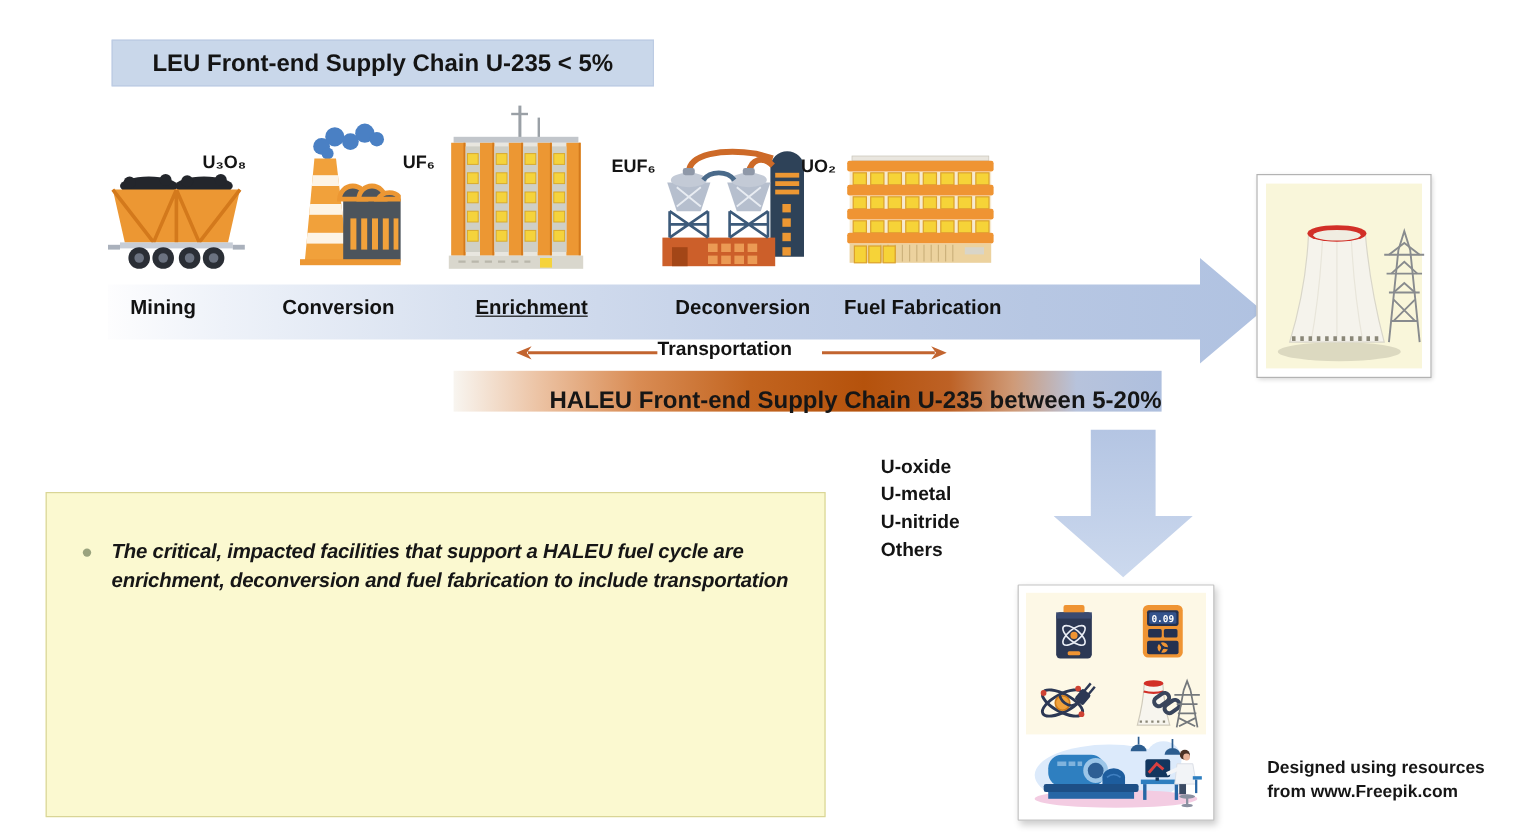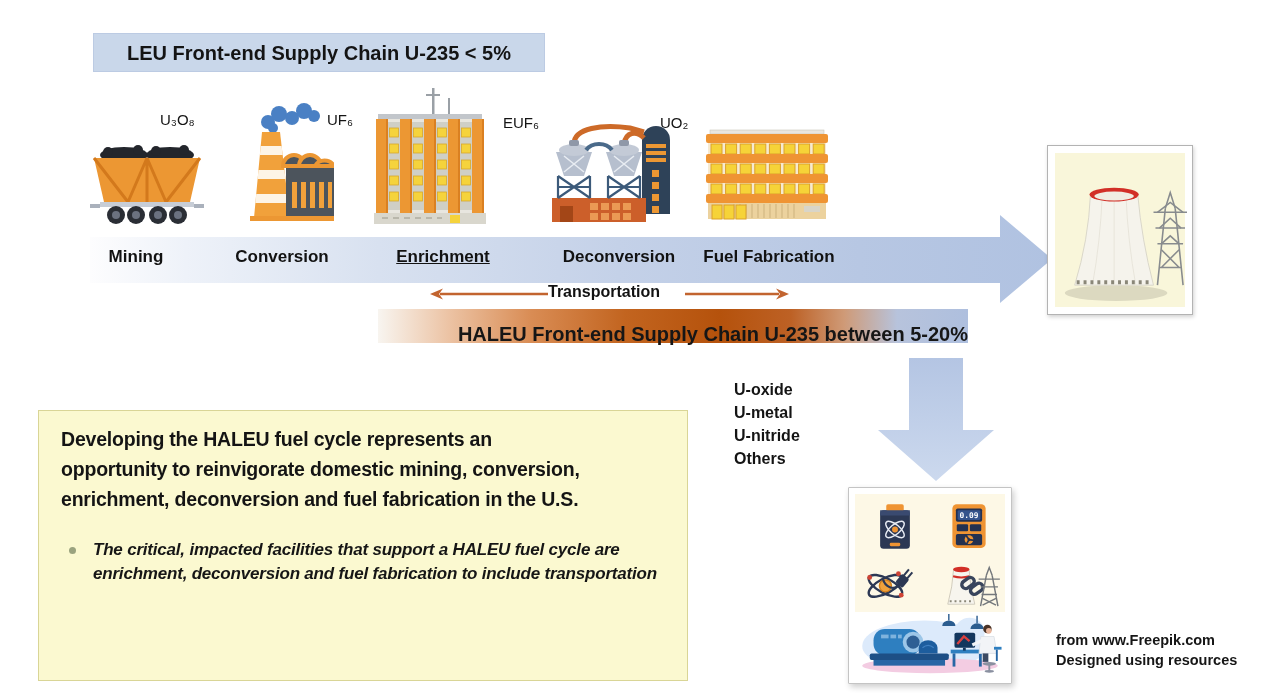--- a/index.html
+++ b/index.html
@@ -2,21 +2,21 @@
 <html><head>
 <meta charset="utf-8">
 <style>
   html,body{margin:0;padding:0;background:#fff;}
   #slide{position:relative;width:1268px;height:696px;background:#ffffff;overflow:hidden;
          font-family:"Liberation Sans","DejaVu Sans",sans-serif;color:#1c1c1c;}
   .abs{position:absolute;}
   .banner-leu{left:93px;top:33px;width:452px;height:39px;line-height:39px;text-align:center;
       background:#c9d7ea;border:1px solid #bccbe3;box-sizing:border-box;
       font-size:20px;font-weight:700;color:#141414;}
-  .product-label{font-size:15px;font-weight:400;color:#141414;}
+  .product-label{font-size:15px;font-weight:700;text-align:center;color:#141414;margin-top:16px;}
   .stage-label{top:247px;font-size:17px;font-weight:700;text-align:center;color:#121212;}
   .transport-label{left:548px;top:283px;width:132px;text-align:left;font-size:16px;font-weight:700;color:#121212;}
   .banner-haleu{left:378px;top:309px;width:590px;height:34px;line-height:50px;text-align:right;
       font-size:20px;font-weight:700;color:#161616;
       background:linear-gradient(90deg,#f8f5f0 0%,#ecc3a4 12%,#d98c54 26%,#c2641f 42%,#b5520c 58%,#bd6125 70%,#cf9a77 79%,#b7c3dc 88%,#aebfde 100%);}
   .uform-list{left:734px;top:378px;width:110px;font-size:16px;font-weight:700;line-height:23px;color:#141414;}
   .info-box{left:38px;top:410px;width:650px;height:271px;box-sizing:border-box;
       background:#fbf9d0;border:1px solid #d9d596;padding:13px 22px 10px 22px;}
   .info-heading{font-size:19.5px;font-weight:700;line-height:30px;color:#141414;letter-spacing:-0.2px;}
   .info-bullets{margin:14px 0 0 0;padding:0;list-style:none;}
@@ -266,25 +266,20 @@
   </svg>
 
   <div class="abs uform-list">
     <div>U-oxide</div>
     <div>U-metal</div>
     <div>U-nitride</div>
     <div>Others</div>
   </div>
 
   <div class="abs info-box">
-    <div class="info-heading">
-      <div>Developing the HALEU fuel cycle represents an</div>
-      <div>opportunity to reinvigorate domestic mining, conversion,</div>
-      <div>enrichment, deconversion and fuel fabrication in the U.S.</div>
-    </div>
     <ul class="info-bullets">
       <li>The critical, impacted facilities that support a HALEU fuel cycle are enrichment, deconversion and fuel fabrication to include transportation</li>
     </ul>
   </div>
 
   <div class="abs plant-card">
     <div class="plant-inner">
       <svg width="132" height="156" viewBox="0 0 134 158">
         <ellipse cx="62" cy="142" rx="52" ry="8" fill="#dcd9c0"></ellipse>
         <path d="M36,42 Q34,88 20,134 L100,134 Q88,88 84,42 Z" fill="#f5f3ec" stroke="#d9d6c9" stroke-width="1"></path>
@@ -388,17 +383,17 @@
       <rect x="132" y="44" width="6" height="9" fill="#3b4a63"></rect>
       <ellipse cx="139" cy="55" rx="7" ry="2" fill="#8a90a0"></ellipse>
         <rect x="138" y="55" width="2" height="8" fill="#8a90a0"></rect>
       <ellipse cx="139" cy="63" rx="5" ry="1.5" fill="#8a90a0"></ellipse>
       <rect x="144" y="37" width="8" height="3" fill="#2e7fc0"></rect>
         <rect x="146" y="40" width="2" height="12" fill="#2766a5"></rect>
     </svg>
   </div>
 
   <div class="abs credit">
+    <div>Designed using resources</div>
     <div>from www.Freepik.com</div>
-    <div>Designed using resources</div>
   </div>
 
 </div>
 
 </body></html>

